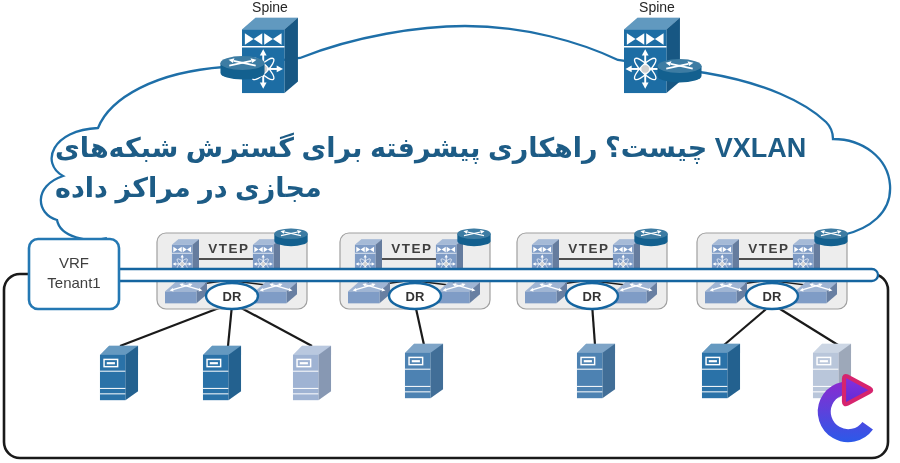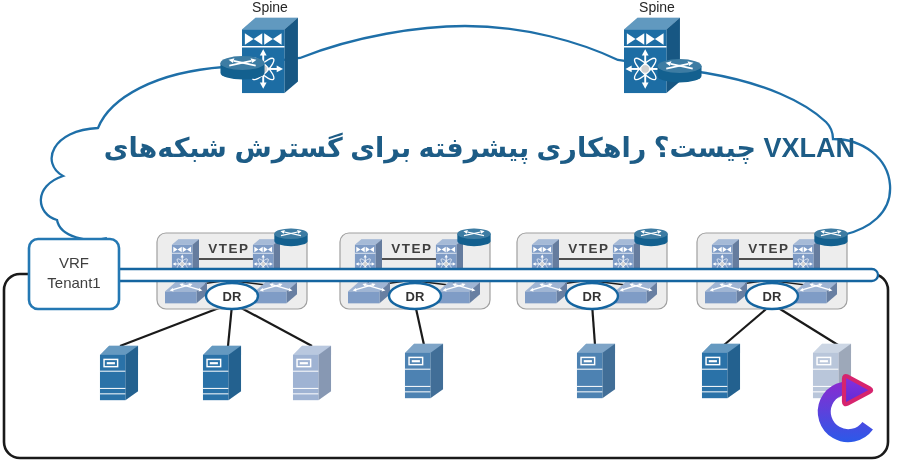--- a/index.html
+++ b/index.html
@@ -1,19 +1,19 @@
 <!DOCTYPE html>
 <html><head>
 <meta charset="utf-8">
 <style>
   html,body{margin:0;padding:0;}
   body{width:900px;height:463px;position:relative;background:#ffffff;overflow:hidden;
        font-family:"Liberation Sans","DejaVu Sans",sans-serif;}
   svg.canvas{position:absolute;left:0;top:0;}
-  .title{position:absolute;left:55px;top:128px;width:800px;text-align:right;direction:rtl;
+  .title{position:absolute;left:55px;top:128px;width:800px;text-align:left;direction:rtl;
          font-weight:bold;font-size:27px;line-height:40px;}
   .lblSpine{font-size:14px;fill:#262626;}
   .lblVtep{font-size:13.5px;fill:#3f3f3f;letter-spacing:1.5px;font-weight:600;}
   .lblDr{font-size:13px;fill:#333333;font-weight:600;}
   .lblVrf{font-size:15px;fill:#3f3f3f;}
   .vtepBox{fill:#ededed;stroke:#a0a0a0;stroke-width:1.2;}
   .xline{stroke:#1a1a1a;stroke-width:1.4;fill:none;}
   .drline{stroke:#1a1a1a;stroke-width:2.2;fill:none;}
   text{font-family:"Liberation Sans","DejaVu Sans",sans-serif;}
 </style>
@@ -195,13 +195,14 @@
   </g>
 
   <g>
     <path d="M856,389 A24,24 0 1 0 867.7,425.8" fill="none" stroke="url(#ringGrad)" stroke-width="13"></path>
     <path d="M847.5,376.5 Q844,374.8 844,378.8 L844,401.5 Q844,405.5 847.5,403.7 L869.5,391.8 Q872.8,390.2 869.5,388.4 Z" fill="url(#triGrad)" stroke-width="4.2" stroke-linejoin="round" stroke="#d6246e"></path>
   </g>
 </svg>
 
 <div class="title" style="color: rgb(29, 92, 134);">
   <div>VXLAN چیست؟ راهکاری پیشرفته برای گسترش شبکه‌های</div>
+  <div>مجازی در مراکز داده</div>
 </div>
 
 </body></html>

